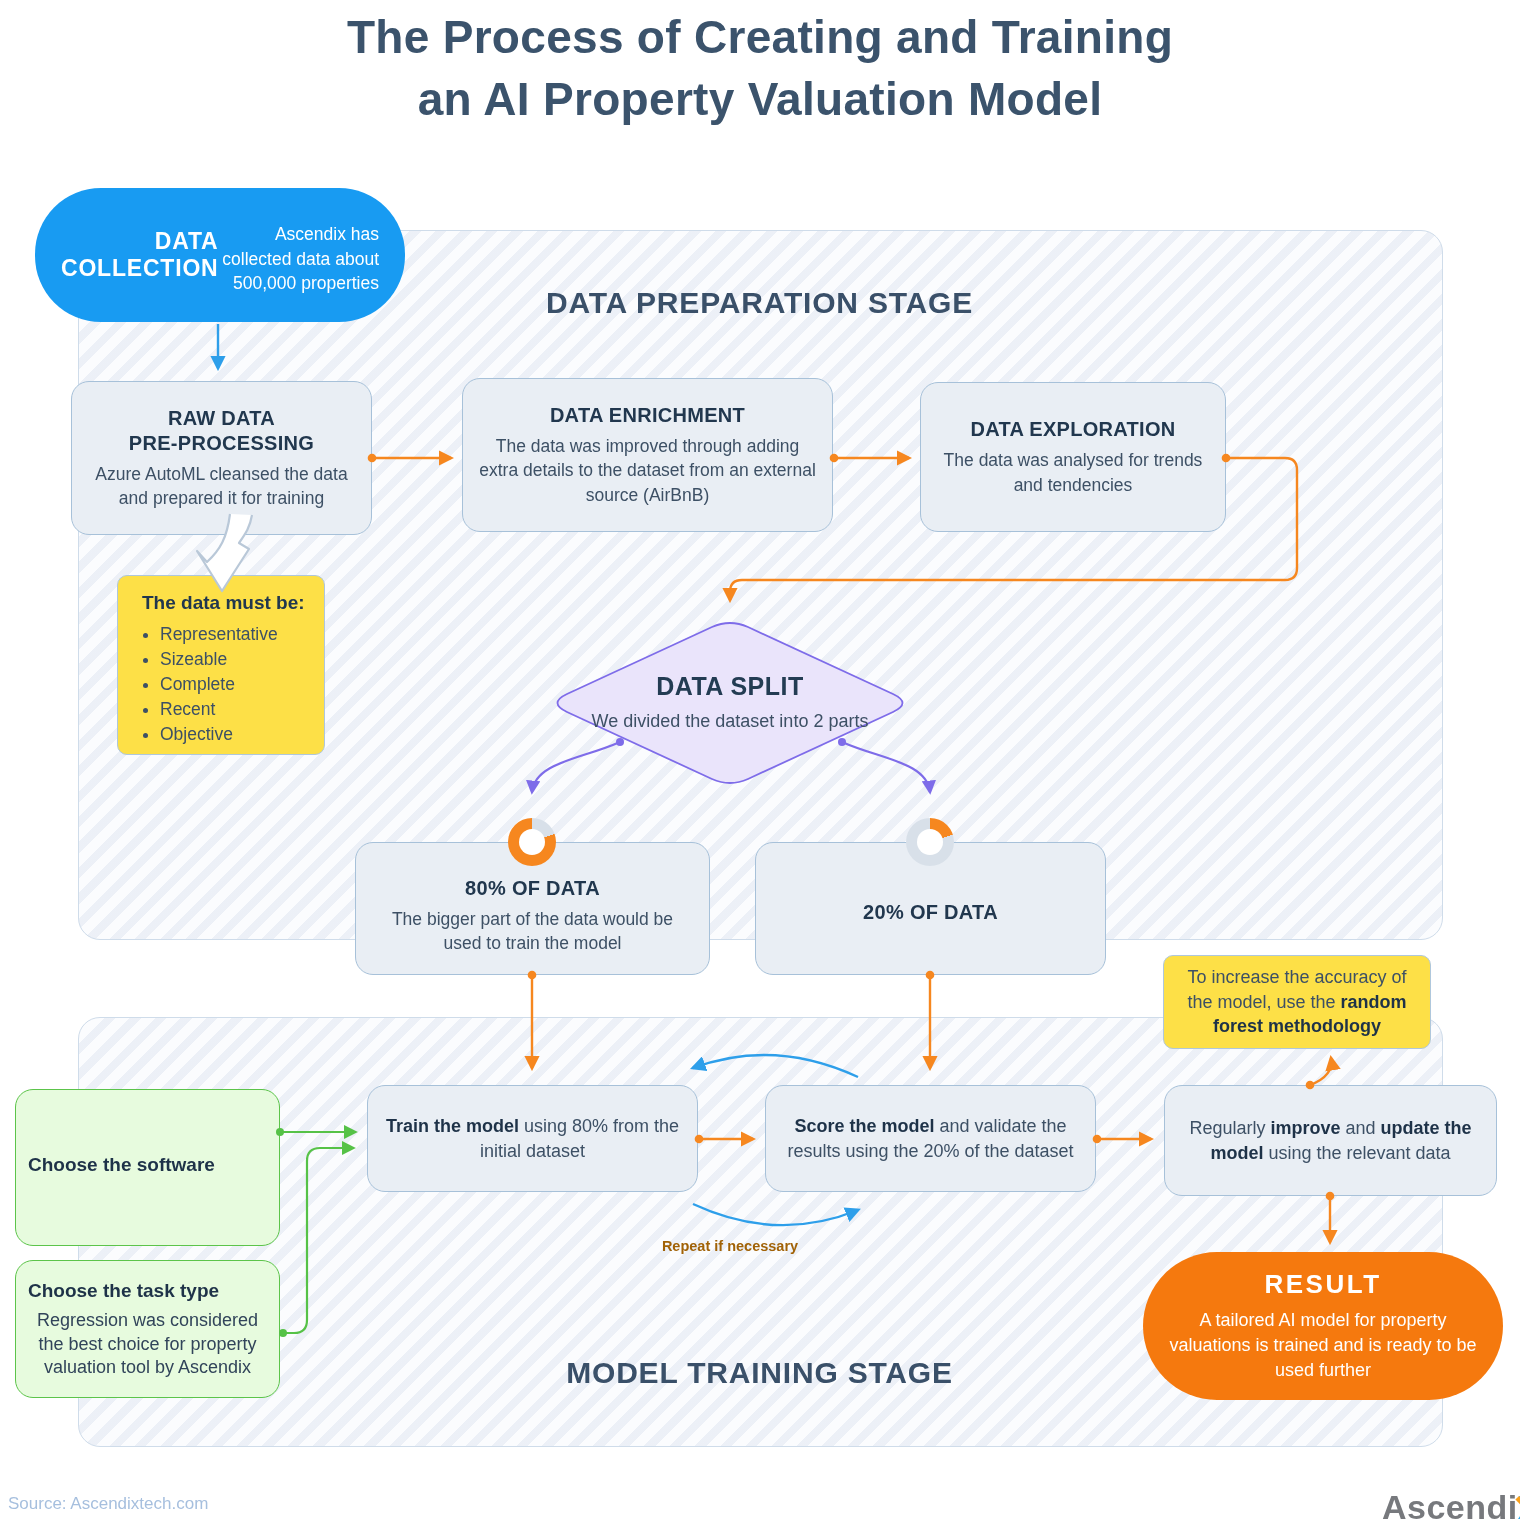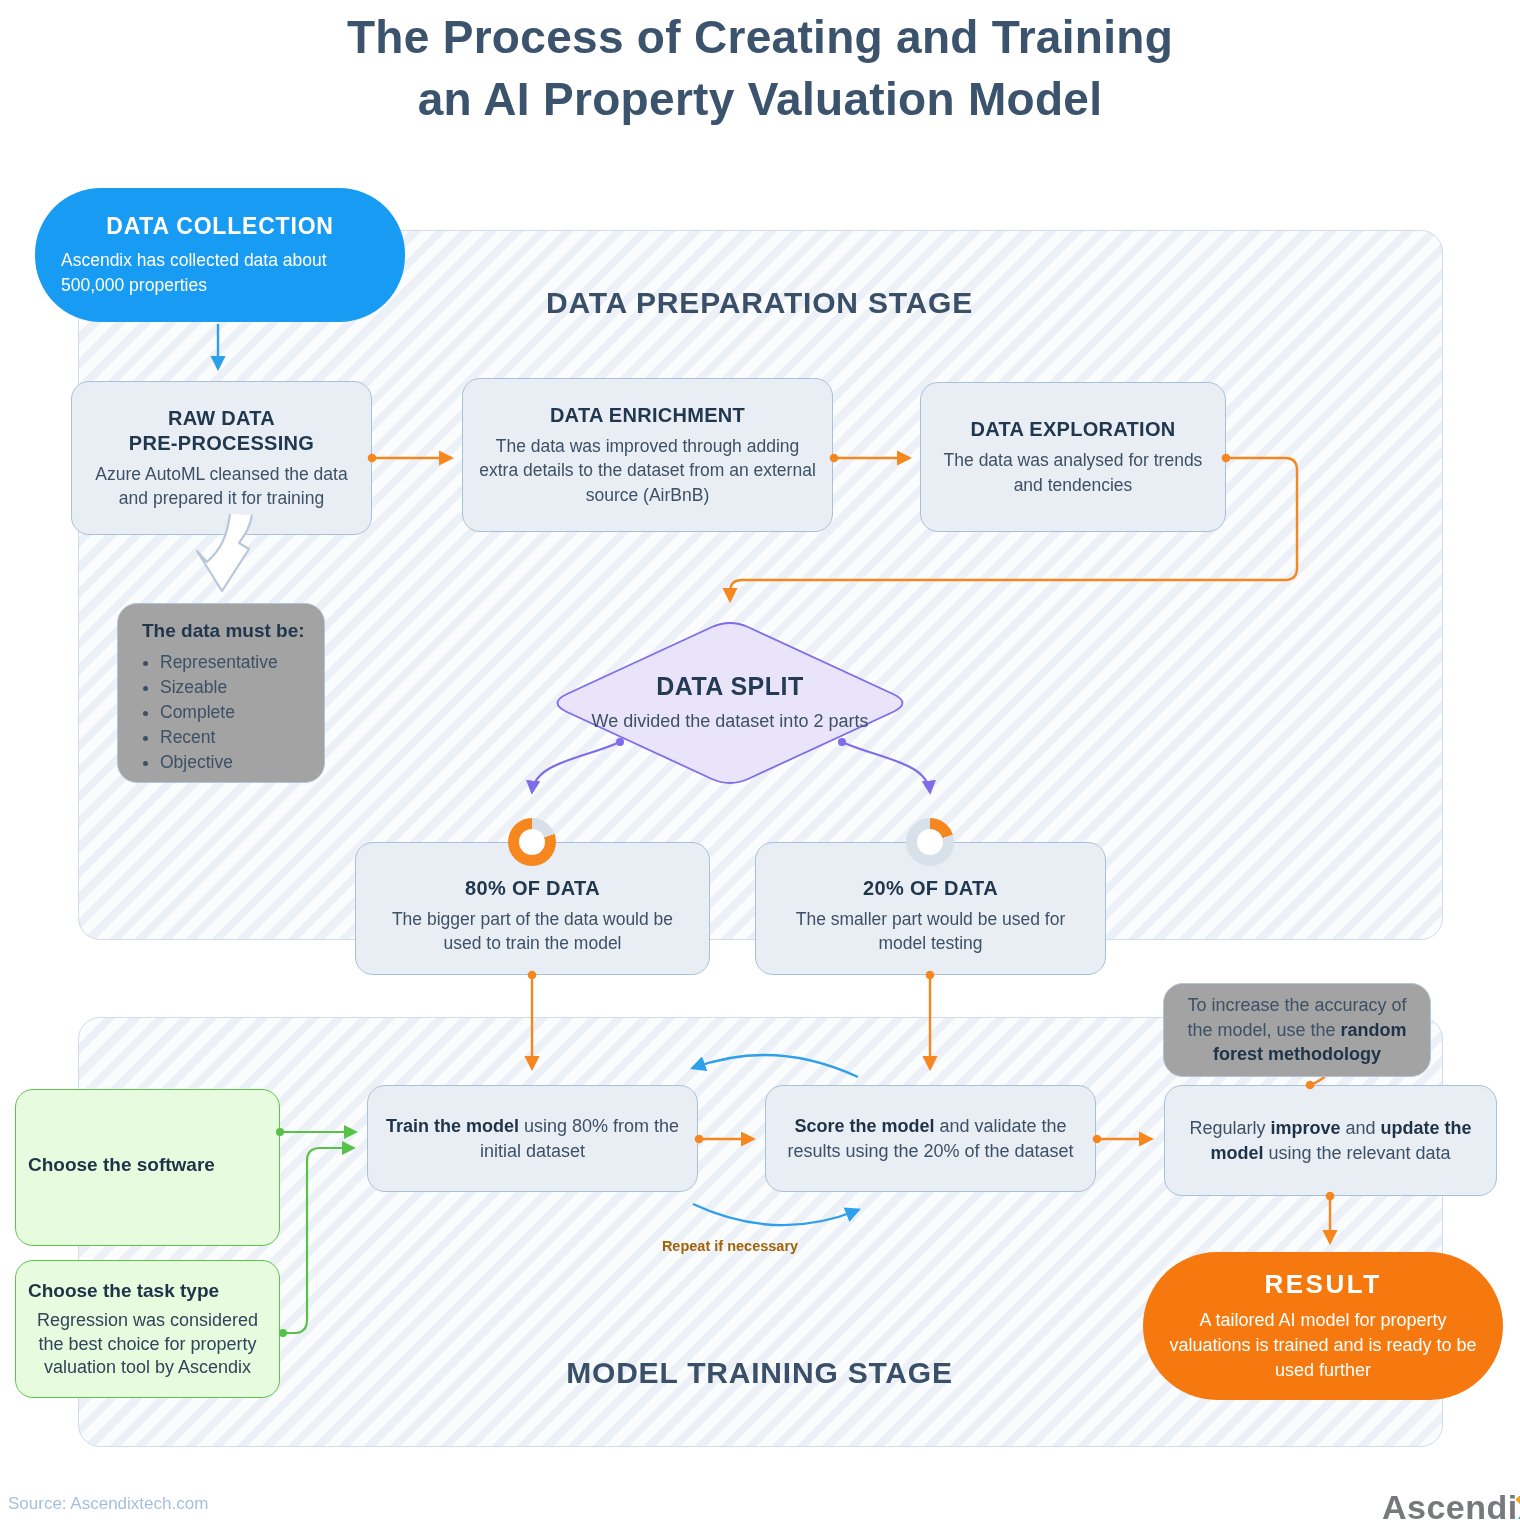--- a/index.html
+++ b/index.html
@@ -13,28 +13,28 @@
      repeating-linear-gradient(135deg, rgba(203,213,231,.30) 0 8px, rgba(255,255,255,0) 8px 18px),
      #FBFCFE;
     border:1.4px solid #CFDCEA;border-radius:22px;z-index:1;}
   .stage-heading{width:1363px;left:78px;text-align:center;font-size:30px;font-weight:800;
     color:#3A5069;letter-spacing:.8px;z-index:2;}
   
   .litebox{background:#E9EEF4;border:1.4px solid #A7C1D9;border-radius:18px;z-index:3;
     display:flex;flex-direction:column;justify-content:center;align-items:center;text-align:center;
     color:#3D5065;font-size:17.5px;line-height:1.38;padding:8px 16px;box-sizing:border-box;}
   .litebox .bx-title{font-size:20px;font-weight:700;color:#21374E;letter-spacing:.3px;line-height:1.25;margin-bottom:6px;}
-  .whitebox{background:#a3a3a3;border:1.4px solid #AFC7DC;border-radius:20px;z-index:3;
-    box-sizing:border-box;color:#3D5065;margin-top:28px;}
+  .whitebox{background:#fde047;border:1.4px solid #AFC7DC;border-radius:10px;z-index:3;
+    box-sizing:border-box;color:#3D5065;}
   .greenbox{background:#E7FBDE;border:1.6px solid #5CC44A;border-radius:18px;z-index:3;
     display:flex;flex-direction:column;justify-content:center;align-items:flex-start;text-align:center;
     color:#31445A;font-size:18px;line-height:1.32;padding:8px 12px;box-sizing:border-box;}
   .greenbox .gb-title{font-size:19px;font-weight:700;color:#1E3248;margin-bottom:6px;}
-  .pill-blue{background:#189BF2;border-radius:66px;z-index:6;color:#fff;text-align:left;
-    display:flex;flex-direction:column;justify-content:center;align-items:center;padding:6px 26px;box-sizing:border-box;}
+  .pill-blue{background:#189BF2;border-radius:66px;z-index:6;color:#fff;text-align:right;
+    display:flex;justify-content:center;align-items:center;padding:6px 26px;box-sizing:border-box;}
   .pill-blue .pb-title{font-size:23px;font-weight:800;letter-spacing:.8px;}
   .pill-blue .pb-body{font-size:17.5px;line-height:1.4;margin-top:8px;}
   .pill-orange{background:#F5790E;border-radius:76px;z-index:6;color:#fff;text-align:center;
     display:flex;flex-direction:column;justify-content:center;align-items:center;padding:8px 26px;box-sizing:border-box;}
   .pill-orange .po-title{font-size:26px;font-weight:800;letter-spacing:2.5px;}
   .pill-orange .po-body{font-size:18px;line-height:1.4;margin-top:8px;}
   .diamond-text{z-index:6;display:flex;flex-direction:column;justify-content:center;align-items:center;
     text-align:center;}
   .diamond-text .dm-title{font-size:25px;font-weight:800;color:#233C53;letter-spacing:.5px;}
   .diamond-text .dm-body{font-size:18px;color:#3D5065;line-height:1.35;margin-top:8px;}
@@ -180,21 +180,20 @@
 
 <div class="donut donut-80 abs" style="left:508px;top:818px;"></div>
 <div class="donut donut-20 abs" style="left:906px;top:818px;"></div>
 
 <div class="abs litebox" style="left:355px;top:842px;width:355px;height:133px;padding-top:22px;">
   <div class="bx-title">80% OF DATA</div>
   <div>The bigger part of the data would be used to train the model</div>
 </div>
 <div class="abs litebox" style="left:755px;top:842px;width:351px;height:133px;padding-top:22px;">
   <div class="bx-title">20% OF DATA</div>
-  <div>The smaller part would be used for model testing</div>
 </div>
 
 <div class="abs whitebox accuracy" style="left:1163px;top:955px;width:268px;height:94px;">
   <div>
     <span>To increase the accuracy of the model, use the </span><span class="bold">random forest methodology</span>
   </div>
 </div>
 
 <div class="abs greenbox" style="left:15px;top:1089px;width:265px;height:157px;">
   <div class="gb-title">Choose the software</div>

